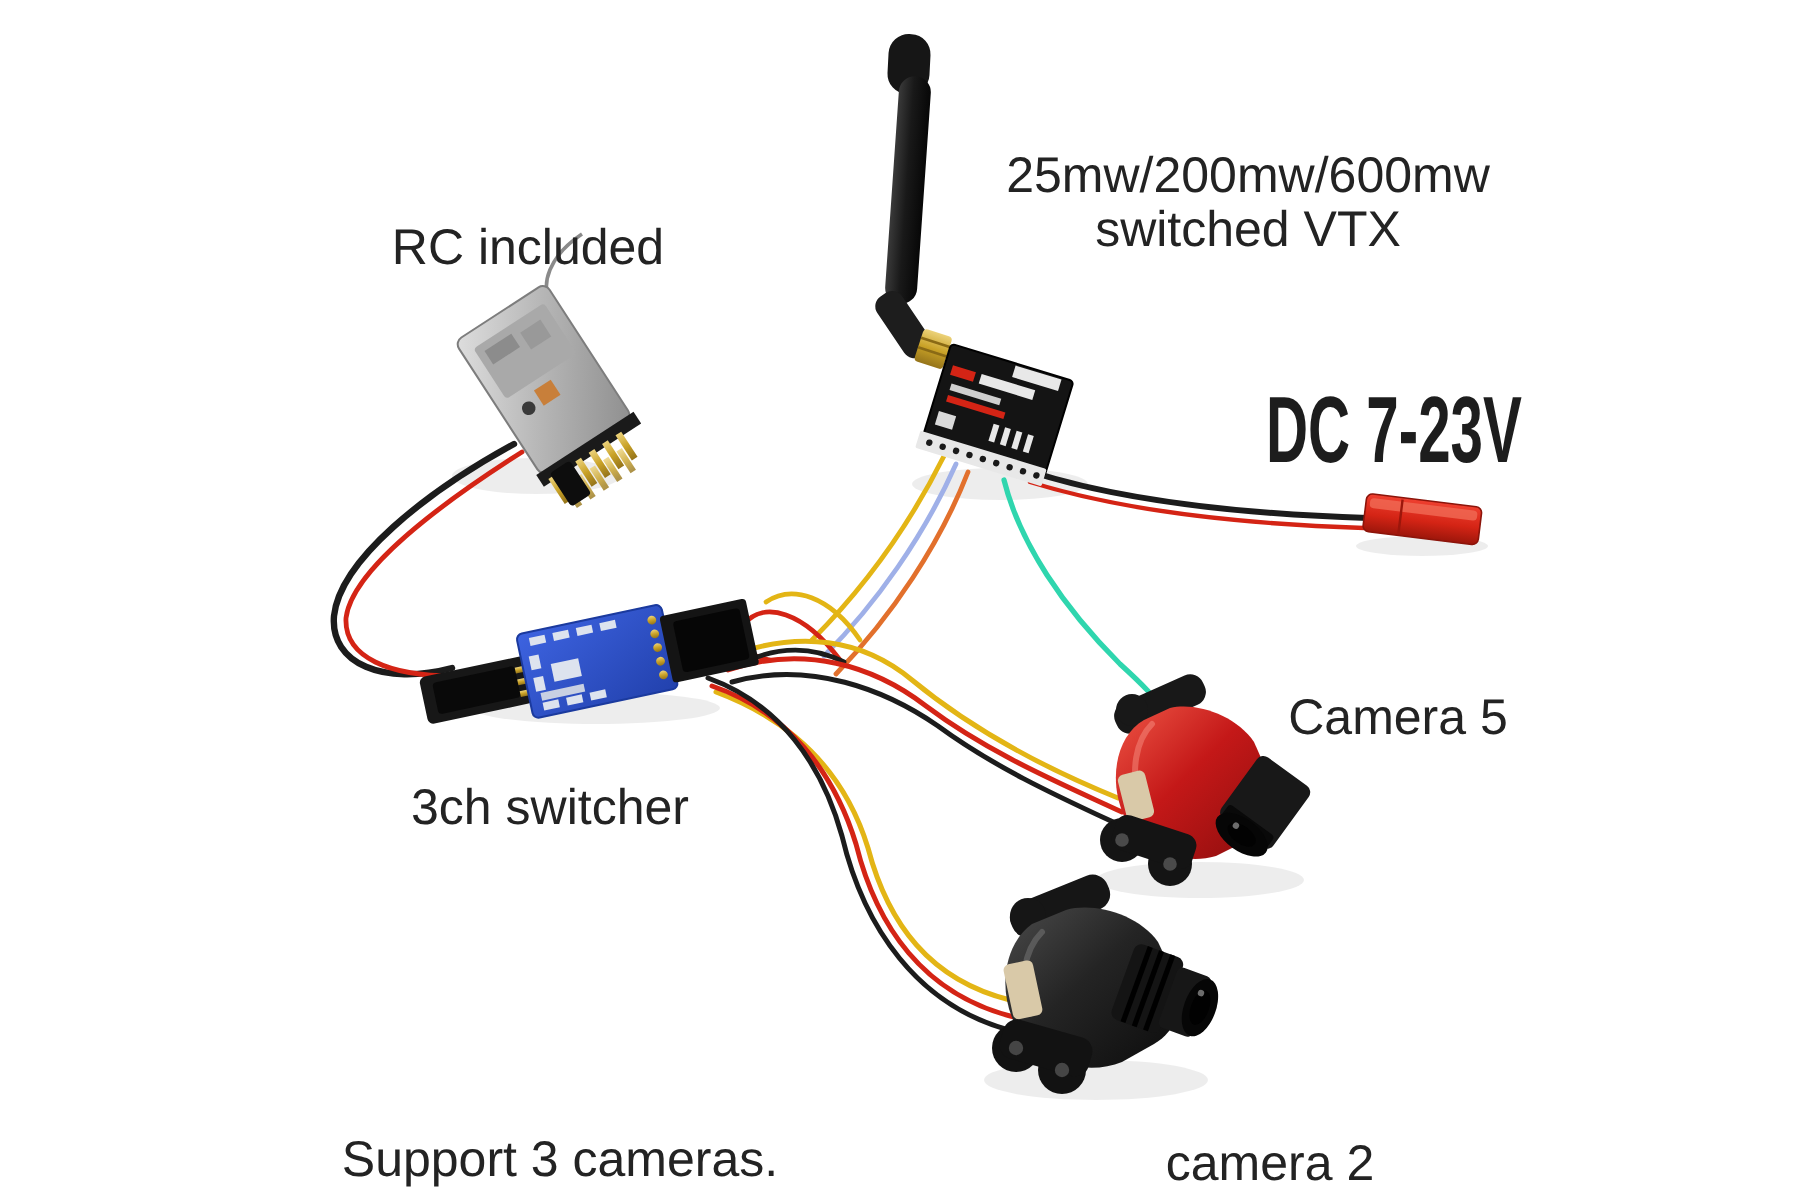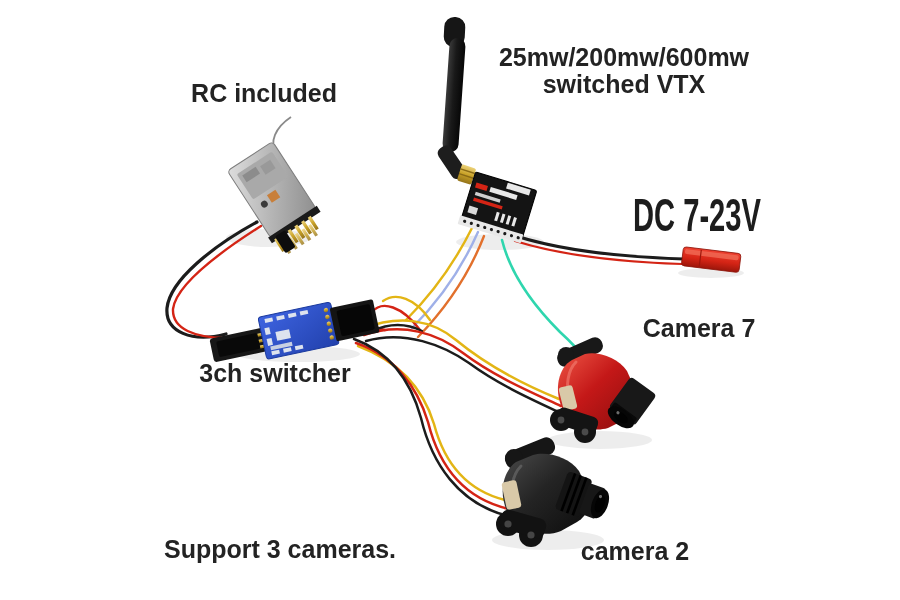--- a/index.html
+++ b/index.html
@@ -2,24 +2,25 @@
 <html><head>
 <meta charset="utf-8">
 <style>
   html,body{margin:0;padding:0;background:#fff;}
   .stage{
     position:relative;width:900px;height:600px;background:#ffffff;overflow:hidden;
     font-family:"Liberation Sans",sans-serif;
   }
   .stage svg{position:absolute;left:0;top:0;}
   .lbl{
-    position:absolute;font-weight:700;color:#232323;text-align:center;
+    position:absolute;font-weight:400;color:#232323;text-align:center;
     line-height:1.06;white-space:nowrap;font-size:25px;
     transform:translateX(-50%);
     font-family:"Liberation Sans",sans-serif;
+    margin-top:31px;
   }
   .lbl .l2{display:block;}
   .dc-lbl{
     position:absolute;font-weight:700;color:#1d1d1d;font-size:47px;
     transform:scaleX(0.62);transform-origin:left top;white-space:nowrap;
     font-family:"Liberation Sans",sans-serif;letter-spacing:0px;
   }
 </style>
 </head>
 <body>
@@ -269,21 +270,21 @@
     <span>RC included</span>
   </div>
 
   <div class="lbl" style="left:624px;top:44px;">
     <span>25mw/200mw/600mw</span>
     <span class="l2">switched VTX</span>
   </div>
 
   <div class="dc-lbl" style="left:633px;top:187px;">DC 7-23V</div>
 
-  <div class="lbl" style="left:699px;top:315px;">Camera 7</div>
+  <div class="lbl" style="left:699px;top:315px;">Camera 5</div>
 
   <div class="lbl" style="left:275px;top:360px;">3ch switcher</div>
 
   <div class="lbl" style="left:635px;top:538px;">camera 2</div>
 
   <div class="lbl" style="left:280px;top:536px;">
     <span>Support 3 cameras.</span>
   </div>
 
 </div>

